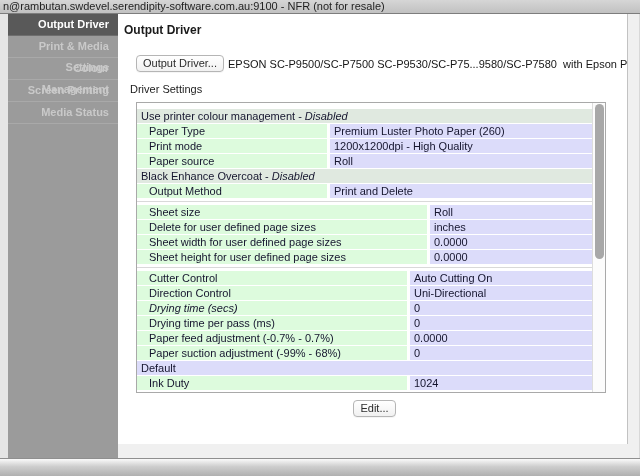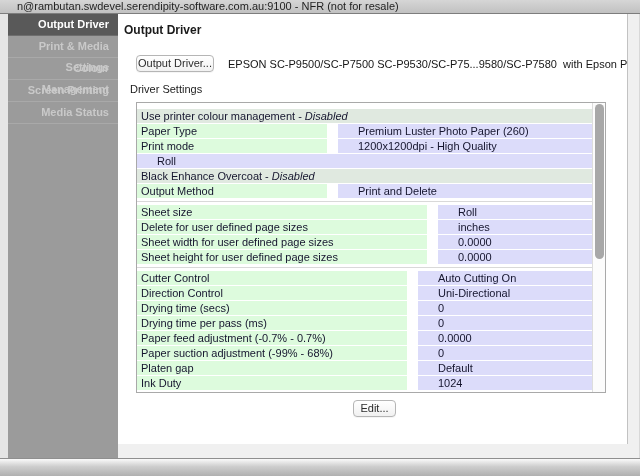--- a/index.html
+++ b/index.html
@@ -5,21 +5,21 @@
   * { box-sizing: border-box; margin: 0; padding: 0; }
   html, body { width: 640px; height: 476px; overflow: hidden; }
   body { font-family: "Liberation Sans", sans-serif; position: relative; background: #f0f0f0; }
 
   
   .titlebar {
     position: absolute; left: 0; top: 0; width: 640px; height: 14px;
     background: linear-gradient(#d6d6d6, #c1c1c1);
     border-bottom: 1px solid #7d7d7d;
     font-size: 11px; color: #1f1f1f; line-height: 13px;
-    white-space: nowrap; overflow: hidden; padding-left: 17px;
+    white-space: nowrap; overflow: hidden; padding-left: 3px;
   }
   .window-body { position: absolute; left: 0; top: 14px; width: 640px; height: 444px; background: #f0f0f0; }
   .bottom-bar {
     position: absolute; left: 0; top: 458px; width: 640px; height: 18px;
     border-top: 1px solid #8f8f8f;
     background: linear-gradient(#fafafa, #cdcdcd 45%, #b0b0b0);
   }
 
   
   .left-strip { position: absolute; left: 0; top: 0; width: 8px; height: 444px; background: #e5e5e5; }
@@ -42,21 +42,21 @@
   }
   .page-heading { position: absolute; left: 6px; top: 9px; font-size: 12px; font-weight: bold; color: #1a1a1a; }
 
   .btn {
     position: absolute; height: 17px; font-size: 11px; color: #2b2b2b;
     background: linear-gradient(#ffffff, #f1f1f1);
     border: 1px solid #b5b5b5; border-radius: 4px;
     text-align: center; line-height: 15px; cursor: default;
     box-shadow: 0 1px 0 rgba(0,0,0,0.04);
   }
-  .output-driver-btn { left: 18px; top: 41px; width: 78px; }
+  .output-driver-btn { left: 18px; top: 41px; width: 88px; }
   .edit-btn { left: 235px; top: 386px; width: 43px; }
 
   .driver-name { position: absolute; left: 110px; top: 44px; font-size: 11px; color: #161616; white-space: pre; }
   .driver-settings-label { position: absolute; left: 12px; top: 69px; font-size: 11px; color: #1c1c1c; }
 
   
   .scroll-area {
     position: absolute; left: 18px; top: 88px; width: 470px; height: 291px;
     border: 1px solid #a9a9a9; background: #ffffff; overflow: hidden;
   }
@@ -65,22 +65,22 @@
     position: absolute; right: 0; top: 0; width: 13px; height: 100%;
     background: #fcfcfc; border-left: 1px solid #dddddd;
   }
   .vscroll-thumb {
     position: absolute; left: 2px; top: 1px; width: 9px; height: 155px;
     background: #a8a8a8; border-radius: 5px;
   }
 
   .row { display: flex; height: 14px; margin-bottom: 1px; font-size: 11px; line-height: 14px; color: #15152e; white-space: nowrap; }
   .cell { overflow: hidden; }
-  .cell.left  { background: #ddfbdd; padding-left: 4px; margin-right: 11px; flex: 0 0 auto; }
-  .cell.right { background: #dcdcfa; padding-left: 20px; flex: 1; }
+  .cell.left  { background: #ddfbdd; padding-left: 12px; margin-right: 3px; flex: 0 0 auto; }
+  .cell.right { background: #dcdcfa; padding-left: 4px; flex: 1; }
   .cell.banner{ background: #e0e9e0; padding-left: 4px; flex: 1; }
   .italic { font-style: italic; }
   .group-sep { height: 1px; background: #d9d9d9; margin: 3px 0; }
 </style>
 </head>
 <body>
 
 <div class="titlebar">
   <span>n@rambutan.swdevel.serendipity-software.com.au:9100 - NFR (not for resale)</span>
 </div>
@@ -112,20 +112,21 @@
             </div>
             <div class="row">
               <div class="cell left" style="width: 190px;"><span>Paper Type</span></div>
               <div class="cell right"><span>Premium Luster Photo Paper (260)</span></div>
             </div>
             <div class="row">
               <div class="cell left" style="width: 190px;"><span>Print mode</span></div>
               <div class="cell right"><span>1200x1200dpi - High Quality</span></div>
             </div>
             <div class="row">
+              <div class="cell left" style="width: 190px;"><span>Paper source</span></div>
               <div class="cell right"><span>Roll</span></div>
             </div>
             <div class="row">
               <div class="cell banner"><span>Black Enhance Overcoat - </span><span class="italic">Disabled</span></div>
             </div>
             <div class="row">
               <div class="cell left" style="width: 190px;"><span>Output Method</span></div>
               <div class="cell right"><span>Print and Delete</span></div>
             </div>
           </div>
@@ -152,37 +153,36 @@
           <div class="group">
             <div class="row">
               <div class="cell left" style="width: 270px;"><span>Cutter Control</span></div>
               <div class="cell right"><span>Auto Cutting On</span></div>
             </div>
             <div class="row">
               <div class="cell left" style="width: 270px;"><span>Direction Control</span></div>
               <div class="cell right"><span>Uni-Directional</span></div>
             </div>
             <div class="row">
-              <div class="cell left" style="width: 270px;"><span>Drying time (secs)</span></div>
+              <div class="cell left" style="width: 270px; font-style: italic;"><span>Drying time (secs)</span></div>
               <div class="cell right"><span>0</span></div>
             </div>
             <div class="row">
               <div class="cell left" style="width: 270px;"><span>Drying time per pass (ms)</span></div>
               <div class="cell right"><span>0</span></div>
             </div>
             <div class="row">
               <div class="cell left" style="width: 270px;"><span>Paper feed adjustment (-0.7% - 0.7%)</span></div>
               <div class="cell right"><span>0.0000</span></div>
             </div>
             <div class="row">
               <div class="cell left" style="width: 270px;"><span>Paper suction adjustment (-99% - 68%)</span></div>
               <div class="cell right"><span>0</span></div>
             </div>
             <div class="row">
-              <div class="cell left" style="width: 270px;"><span>Platen gap</span></div>
               <div class="cell right"><span>Default</span></div>
             </div>
             <div class="row">
               <div class="cell left" style="width: 270px;"><span>Ink Duty</span></div>
               <div class="cell right"><span>1024</span></div>
             </div>
           </div>
         </div>
       <div class="vscrollbar">
         <div class="vscroll-thumb"></div>

